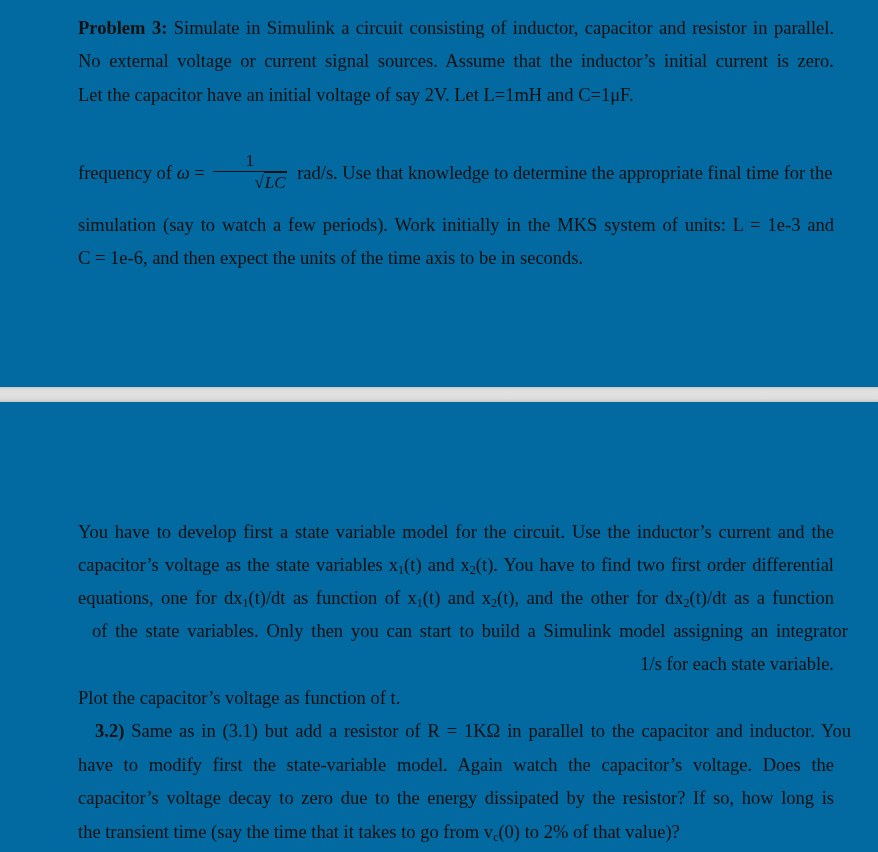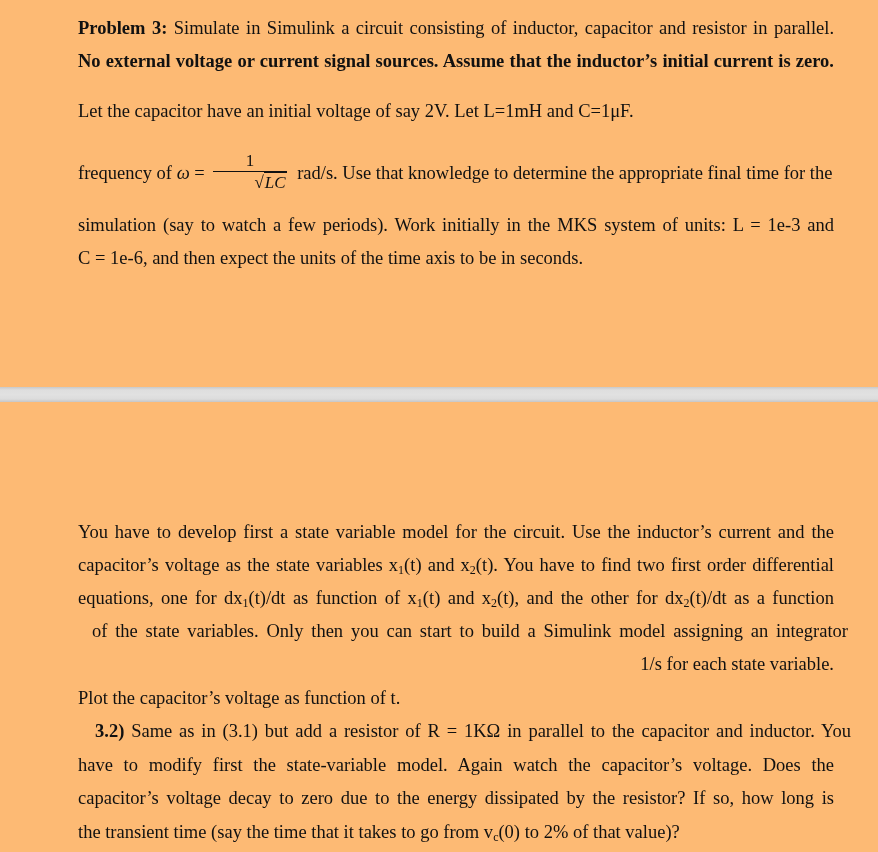--- a/index.html
+++ b/index.html
@@ -12,21 +12,21 @@
       height: 852px;
       position: relative;
       overflow: hidden;
       font-family: "Liberation Serif", "DejaVu Serif", serif;
       color: #111111;
     }
     .page {
       position: absolute;
       left: 0;
       width: 878px;
-      background: #fdba74;
+      background: #0369a1;
     }
     .page-top { top: 0; height: 387px; }
     .page-bottom { top: 402px; height: 450px; }
     .separator {
       position: absolute;
       left: 0;
       top: 387px;
       width: 878px;
       height: 15px;
       background: linear-gradient(to bottom, #c9c9c9 0%, #dedede 20%, #e1e1e1 50%, #dcdcdc 80%, #c6c6c6 100%);
@@ -82,23 +82,23 @@
   </style>
 </head>
 <body>
 
 <div class="page page-top">
 
   <div class="line justify" style="top:17px;">
     <span class="bold">Problem 3:</span><span> Simulate in Simulink a circuit consisting of inductor, capacitor and resistor in parallel.</span>
   </div>
 
-  <div class="line justify" style="top:50px;font-weight:bold;">No external voltage or current signal sources. Assume that the inductor’s initial current is zero.</div>
+  <div class="line justify" style="top:50px;">No external voltage or current signal sources. Assume that the inductor’s initial current is zero.</div>
 
-  <div class="line" style="top:100px;">Let the capacitor have an initial voltage of say 2V. Let L=1mH and C=1μF.</div>
+  <div class="line" style="top:84px;">Let the capacitor have an initial voltage of say 2V. Let L=1mH and C=1μF.</div>
 
 
   <div class="line" style="top:151px; line-height:44px; height:50px;">
     <span>frequency of </span><span class="math-i">ω</span><span> = </span><span class="frac"><span class="num">1</span><span class="den"><span>√</span><span class="sqrt-bar">LC</span></span></span><span> rad/s. Use that knowledge to determine the appropriate final time for the</span>
   </div>
 
   <div class="line justify" style="top:214px;">simulation (say to watch a few periods). Work initially in the MKS system of units: L = 1e-3 and</div>
 
   <div class="line" style="top:247px;">C = 1e-6, and then expect the units of the time axis to be in seconds.</div>
 </div>

